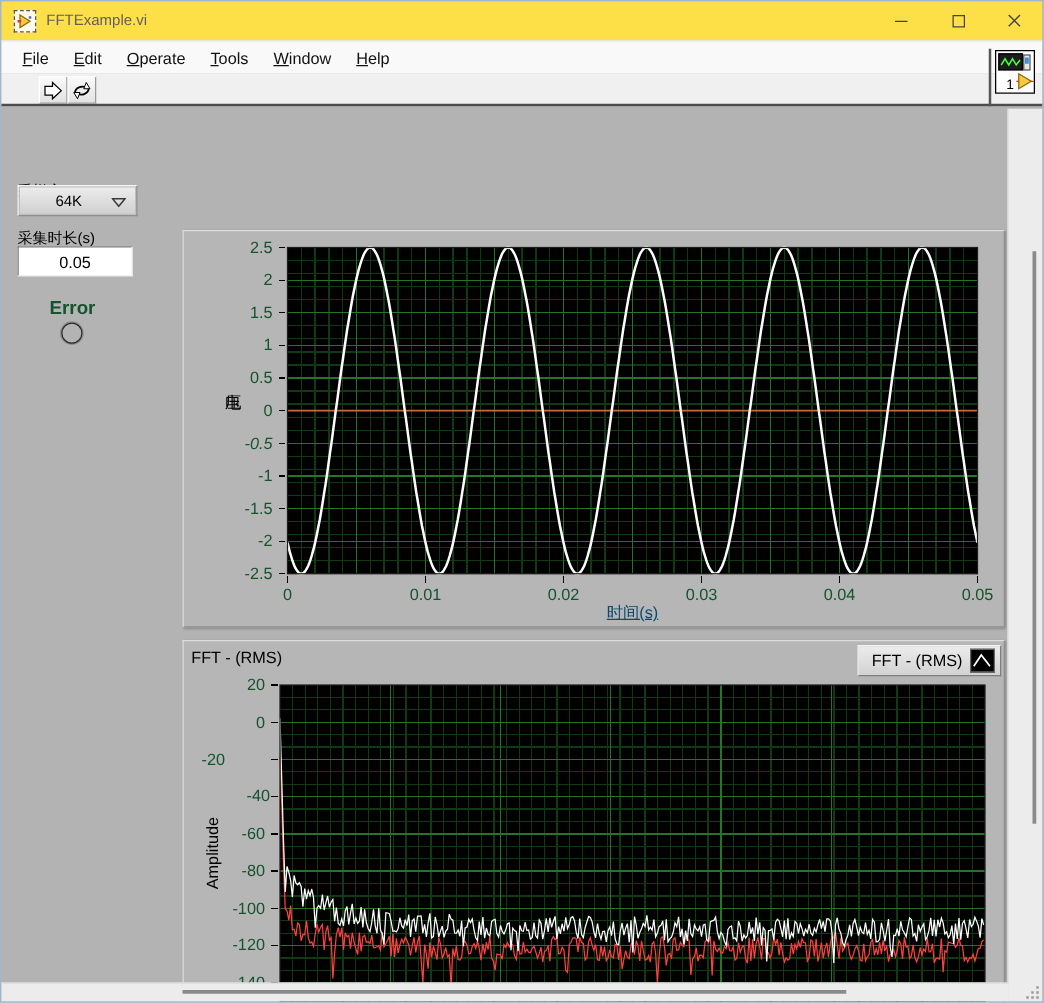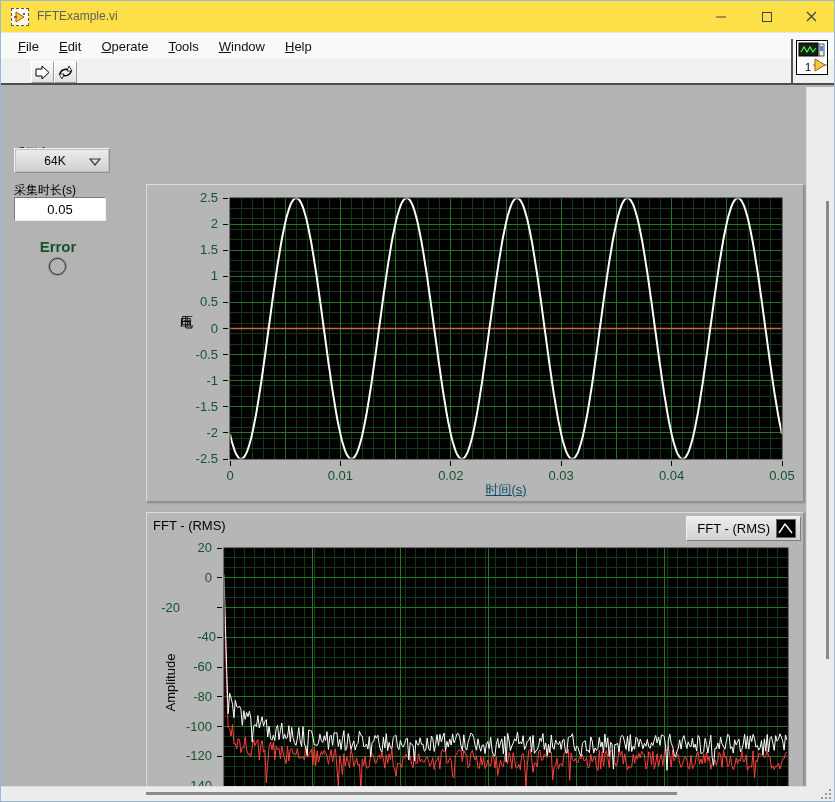--- a/index.html
+++ b/index.html
@@ -252,21 +252,21 @@
           <rect x="83" y="13" width="552" height="261" fill="none" stroke="#1d1d1d" stroke-width="1"></rect>
         </svg>
       <div class="ylab-cjk" style="left:30px;top:120px">电压</div>
       <div class="xlab" style="left:83px;top:296px;width:552px">时间(s)</div>
     <div class="tick-label" style="right: 585px; top: 5px;">2.5</div>
         <div class="tick-label" style="right: 585px; top: 31.1px;">2</div>
         <div class="tick-label" style="right: 585px; top: 57.2px;">1.5</div>
         <div class="tick-label" style="right: 585px; top: 83.3px;">1</div>
         <div class="tick-label" style="right: 585px; top: 109.4px;">0.5</div>
         <div class="tick-label" style="right: 585px; top: 135.5px;">0</div>
-        <div class="tick-label" style="right: 585px; top: 161.6px;">-0.5</div>
+        <div class="tick-label" style="right: 585px; top: 161.6px; font-style: italic;">-0.5</div>
         <div class="tick-label" style="right: 585px; top: 187.7px;">-1</div>
         <div class="tick-label" style="right: 585px; top: 213.8px;">-1.5</div>
         <div class="tick-label" style="right: 585px; top: 239.9px;">-2</div>
         <div class="tick-label" style="right: 585px; top: 266px;">-2.5</div>
         <div class="tick-label" style="left: 83px; top: 283px; transform: translateX(-50%);">0</div>
         <div class="tick-label" style="left: 193.4px; top: 283px; transform: translateX(-50%);">0.01</div>
         <div class="tick-label" style="left: 303.8px; top: 283px; transform: translateX(-50%);">0.02</div>
         <div class="tick-label" style="left: 414.2px; top: 283px; transform: translateX(-50%);">0.03</div>
         <div class="tick-label" style="left: 524.6px; top: 283px; transform: translateX(-50%);">0.04</div>
         <div class="tick-label" style="left: 635px; top: 283px; transform: translateX(-50%);">0.05</div>

